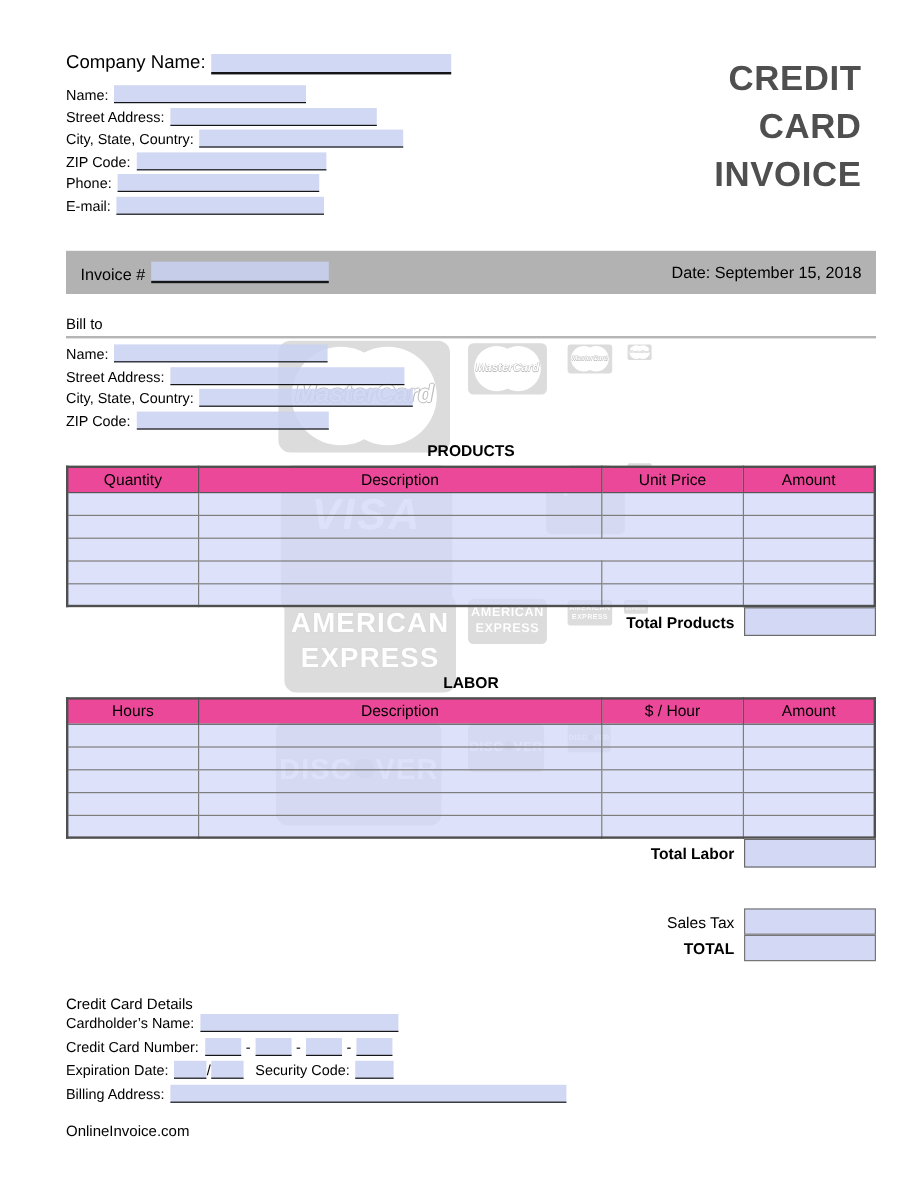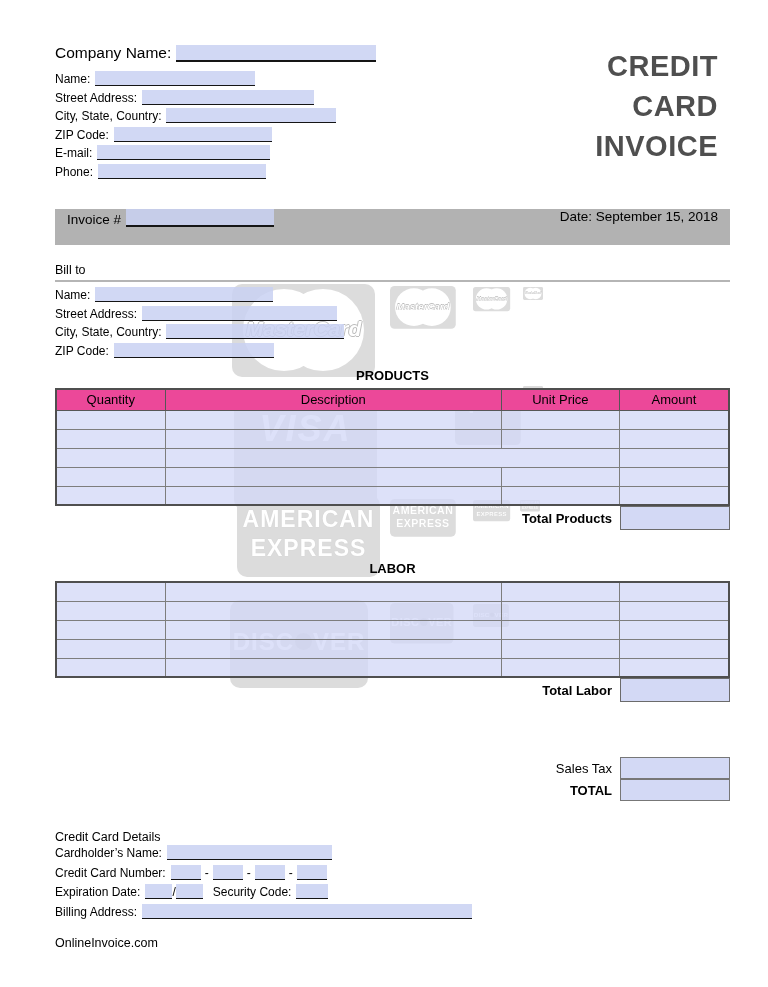--- a/index.html
+++ b/index.html
@@ -47,21 +47,21 @@
   }
   #company-block { left:55px; top:44px; width:430px; }
   #company-name-row { display:flex; align-items:flex-end; margin-bottom:9px; }
   #company-name-row .field { height:17px; border-bottom-width:2px; }
   #title-block {
     right:50px; top:46px; width:260px; text-align:right;
     font-size:29px; font-weight:bold; color:#4f4f4f; line-height:40px; letter-spacing:.5px;
   }
   #invoice-bar {
     left:55px; top:209px; width:675px; height:36px; background:#b2b2b2;
-    display:flex; align-items:flex-start; justify-content:space-between;
+    display:flex; align-items:center; justify-content:space-between;
     padding:0 12px; font-size:13.5px;gap:45px;
   }
   #invoice-bar .field { height:18px; width:148px; border-bottom-width:2px; }
   #billto-block { left:55px; top:262px; width:675px; }
   .section-heading { font-size:12.5px; font-weight:normal; line-height:16px; }
   #billto-rule { border-bottom:2px solid #b5b5b5; margin:2px 0 5px 0; }
   #products-block { left:55px; top:368px; width:675px; }
   #labor-block { left:55px; top:561px; width:675px; }
   .tbl-title { text-align:center; font-weight:bold; font-size:13px; margin-bottom:5px; }
   table.grid { width:675px; border-collapse:collapse; border:2px solid #4f4f4f; }
@@ -214,26 +214,26 @@
       </div>
     <div class="frow">
         <span>City, State, Country:</span>
         <span class="field" style="width:170px;"></span>
       </div>
     <div class="frow">
         <span>ZIP Code:</span>
         <span class="field" style="width:158px;"></span>
       </div>
     <div class="frow">
+        <span>Phone:</span>
+        <span class="field" style="width:168px;"></span>
+      </div>
+    <div class="frow">
         <span>E-mail:</span>
         <span class="field" style="width:173px;"></span>
-      </div>
-    <div class="frow">
-        <span>Phone:</span>
-        <span class="field" style="width:168px;"></span>
       </div>
   </div>
 
   <div class="content" id="title-block">
     <div>CREDIT</div>
     <div>CARD</div>
     <div>INVOICE</div>
   </div>
 
   <div class="content" id="invoice-bar">
@@ -321,20 +321,26 @@
   <div class="content" id="labor-block">
     <div class="tbl-title">LABOR</div>
     <table class="grid">
       <colgroup>
           <col style="width:16.2%">
           <col style="width:50%">
           <col style="width:17.5%">
           <col style="width:16.3%">
         </colgroup>
       <tbody>
+          <tr>
+        <th>Hours</th>
+        <th>Description</th>
+        <th>$ / Hour</th>
+        <th>Amount</th>
+      </tr>
       <tr>
             <td></td>
             <td></td>
             <td></td>
             <td></td>
           </tr>
       <tr>
             <td></td>
             <td></td>
             <td></td>

